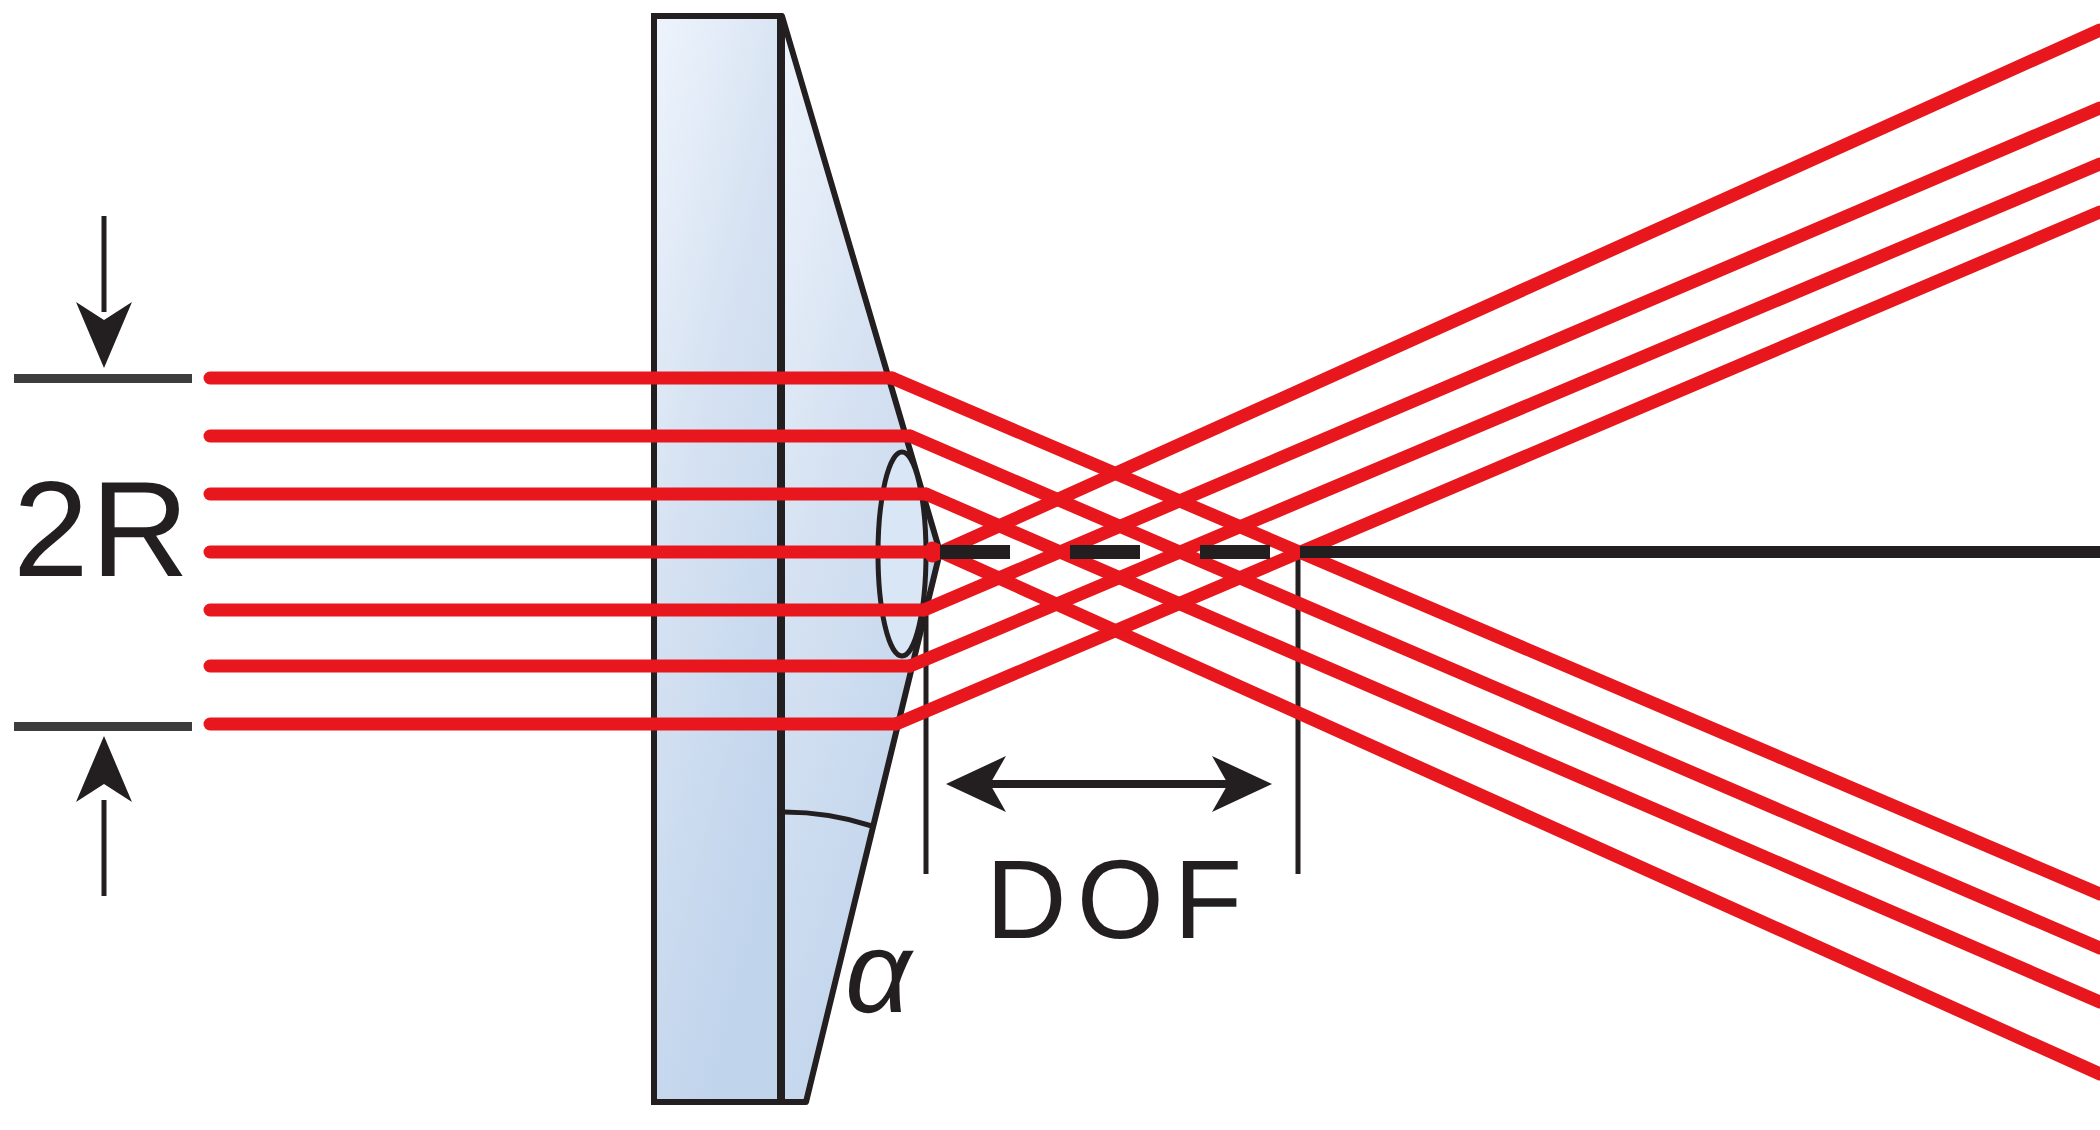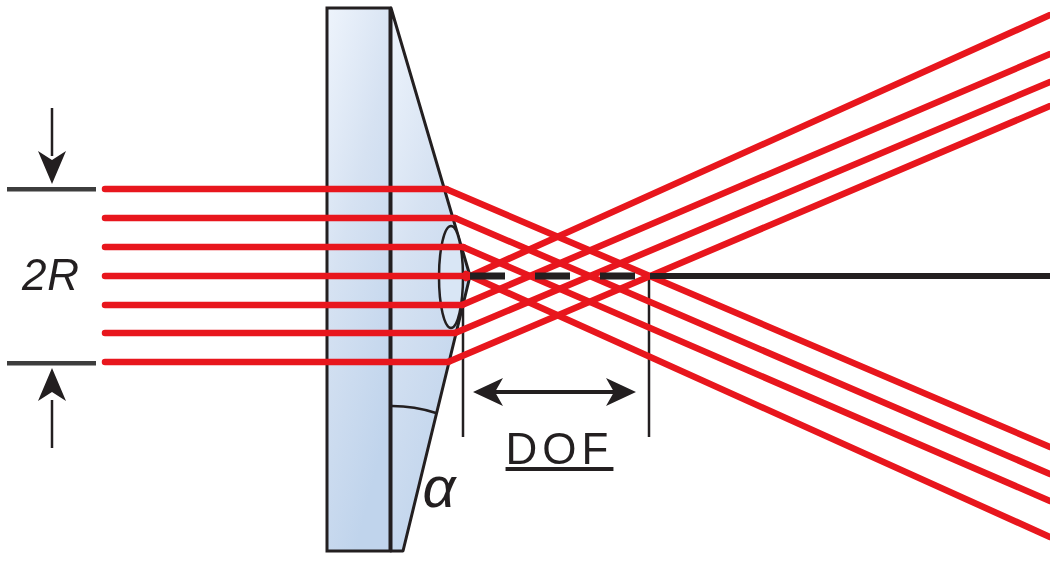--- a/index.html
+++ b/index.html
@@ -15,31 +15,31 @@
   .label {
     position: absolute;
     display: flex;
     align-items: center;
     justify-content: center;
     color: #231f20;
     user-select: none;
     white-space: nowrap;
   }
   #label-2r {
-    left: 6px; top: 239px; width: 90px; height: 72px;
-    font-size: 44px; font-style: italic; font-weight: 400;
+    left: 6px; top: 229px; width: 90px; height: 72px;
+    font-size: 68px; font-weight: 400;
     letter-spacing: 1px;
   }
   #label-alpha {
     left: 406px; top: 454px; width: 66px; height: 64px;
     font-size: 58px; font-style: italic;
   }
   #label-dof {
     left: 477px; top: 418px; width: 165px; height: 62px;
-    font-size: 44px; font-weight: 400; letter-spacing: 5px; text-decoration: underline;
+    font-size: 56px; font-weight: 400; letter-spacing: 5px;
   }
 </style>
 </head>
 <body>
 
 <div id="stage">
   <svg id="diagram-svg" width="1050" height="565" viewBox="0 0 1050 565">
     <defs>
       <linearGradient id="lensGrad" x1="0" y1="0" x2="0.45" y2="1">
         <stop offset="0" stop-color="#eef4fc"></stop>

